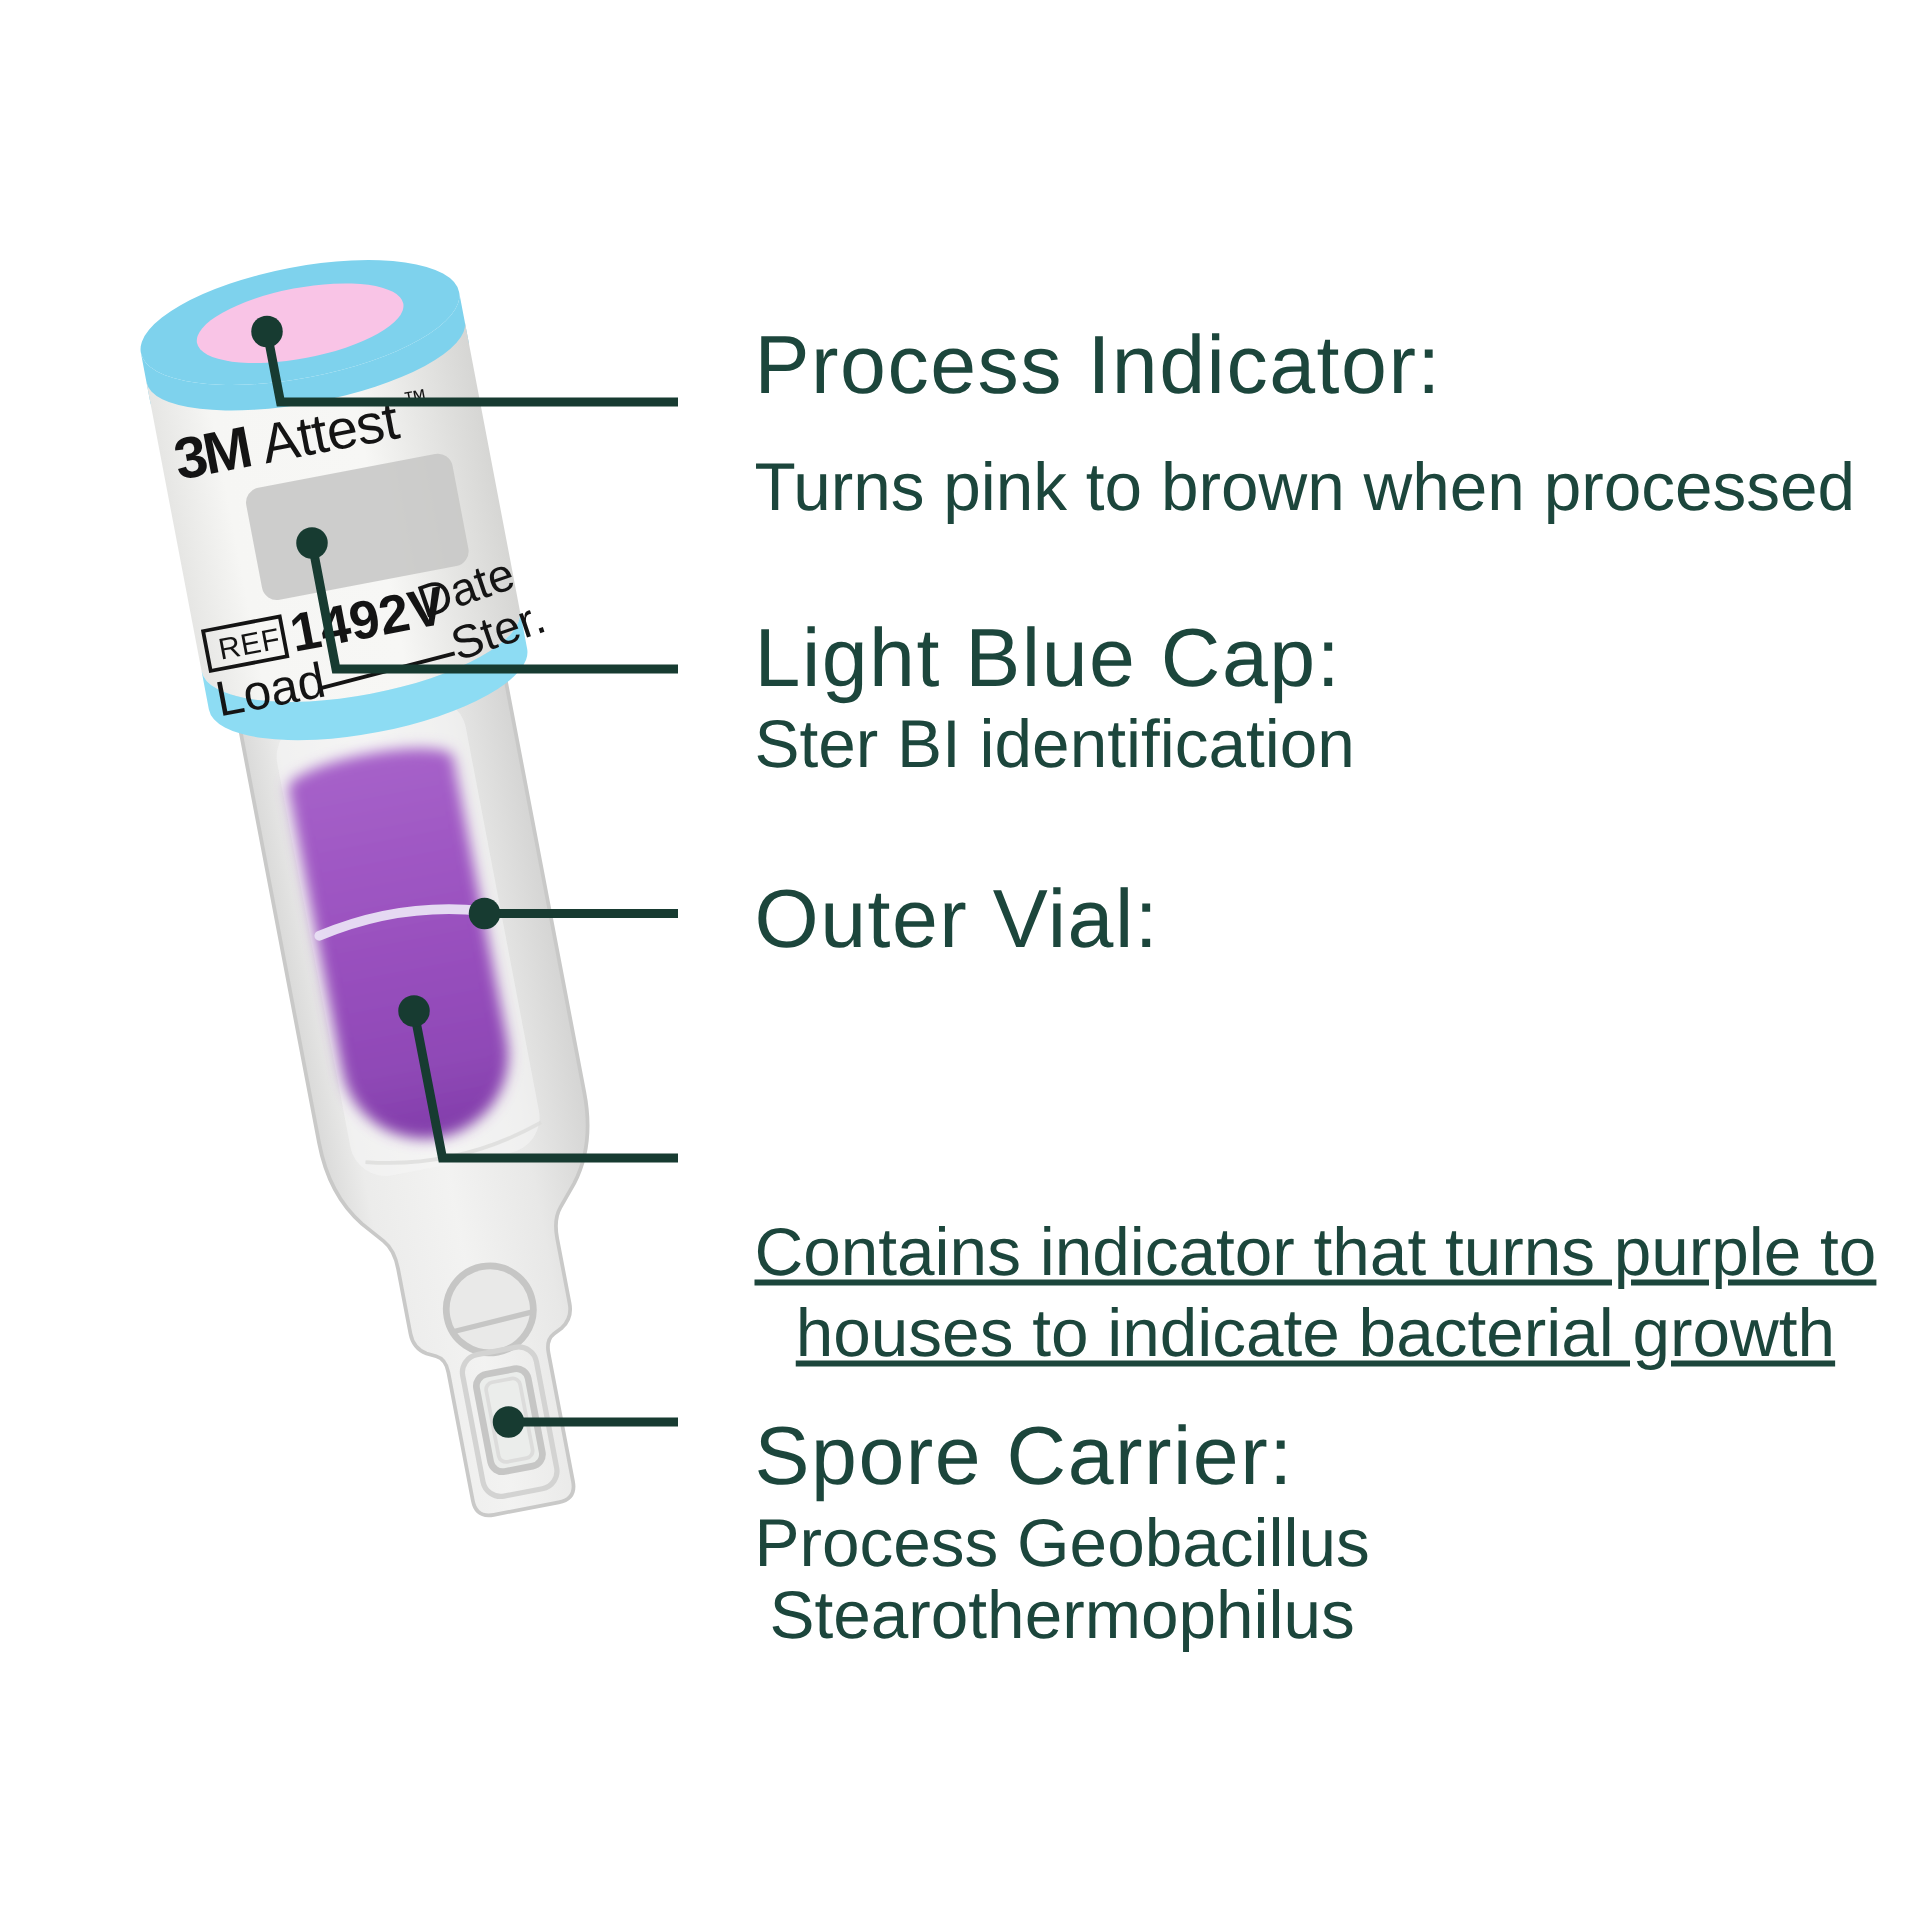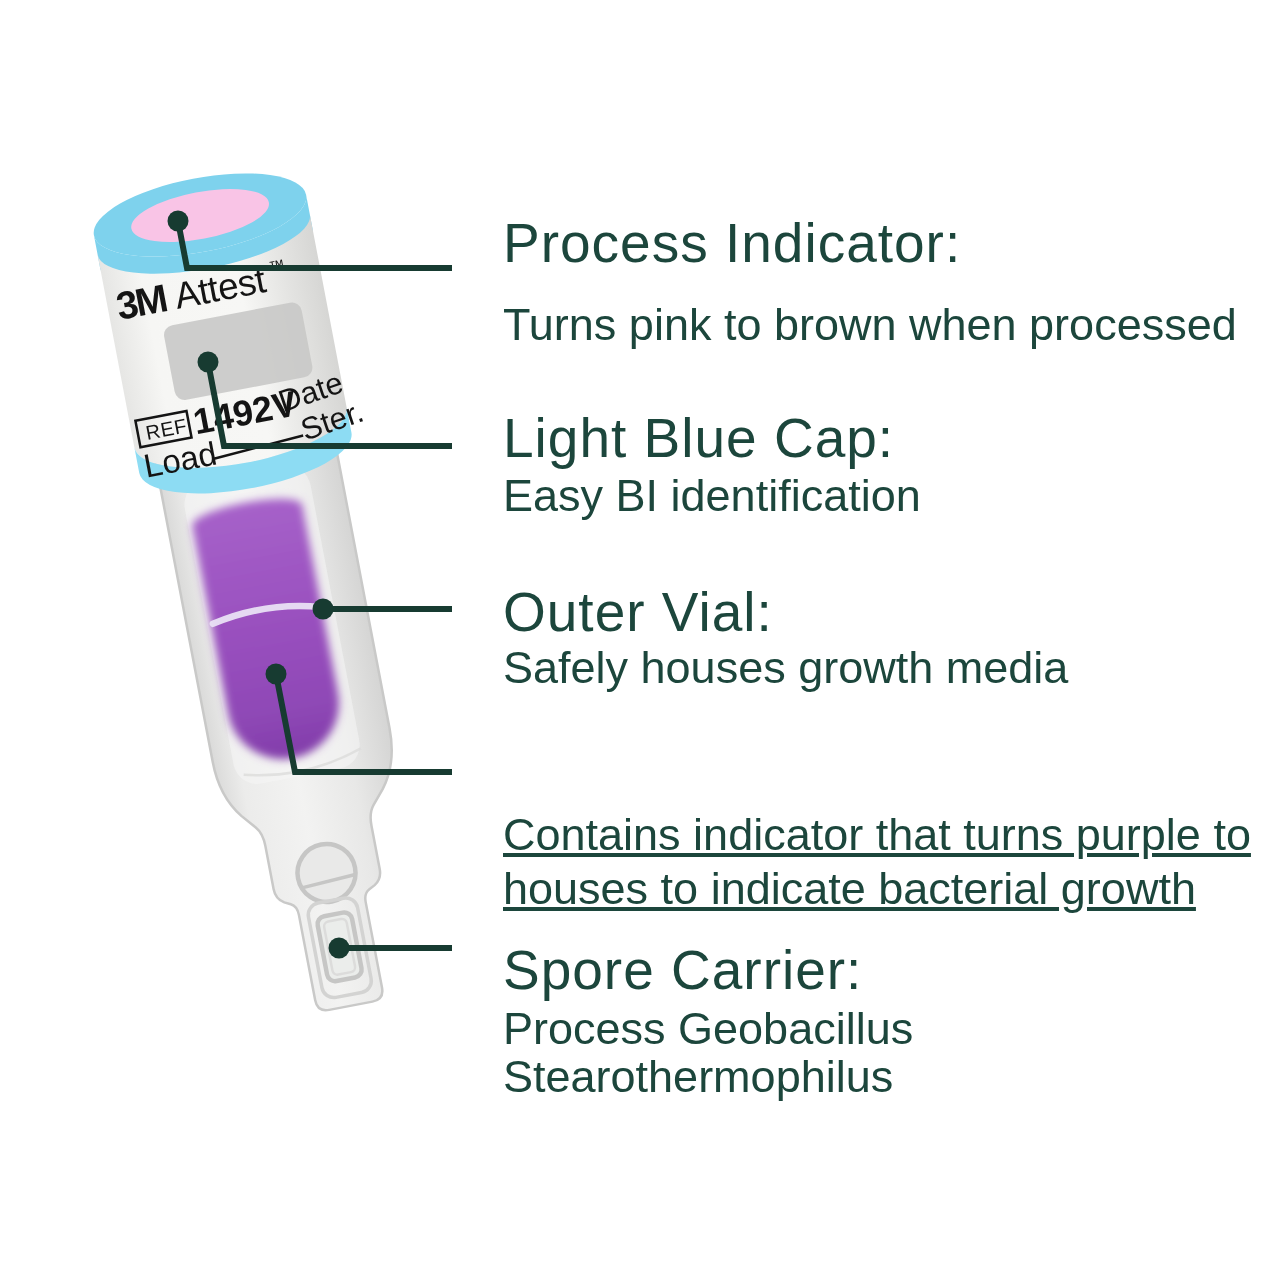--- a/index.html
+++ b/index.html
@@ -9,21 +9,21 @@
   }
   .art{position:absolute;left:0;top:0;width:1280px;height:1280px;}
   .callout{position:absolute;color:#1c463c;}
   .callout .h{
     font-size:55px;line-height:1;letter-spacing:1px;font-weight:500;white-space:nowrap;
   }
   .callout .d{margin-top:0;}
   .callout .d div{font-size:45px;line-height:1;white-space:nowrap;}
   .d.lh54 div{line-height:54px;text-decoration:underline;}
   .d.lh48 div{line-height:48px;}
-  .abs{position:absolute;left:503px;}
+  .abs{position:absolute;left:503px;text-align:center;}
 </style>
 </head>
 <body>
 
 <div class="stage">
 
   <svg class="art" viewBox="0 0 1280 1280">
     <defs>
       <linearGradient id="gBody" gradientUnits="userSpaceOnUse" x1="-92" y1="0" x2="92" y2="0">
         <stop offset="0" stop-color="#d7d7d6"></stop>
@@ -120,31 +120,26 @@
     <div class="d">
         <div>Turns pink to brown when processed</div>
       </div>
   </div>
 
   <div class="callout abs" style="top:411px">
     <div class="h">Light Blue Cap:</div>
   </div>
   <div class="callout abs" style="top:473px">
     <div class="d">
-        <div>Easy BI identification</div>
+        <div>Ster BI identification</div>
       </div>
   </div>
 
   <div class="callout abs" style="top:585px">
     <div class="h">Outer Vial:</div>
-  </div>
-  <div class="callout abs" style="top:645px">
-    <div class="d">
-        <div>Safely houses growth media</div>
-      </div>
   </div>
 
   <div class="callout abs" style="top:808px">
     <div class="d lh54">
       <div>Contains indicator that turns purple to</div>
       <div>houses to indicate bacterial growth</div>
     </div>
   </div>
 
   <div class="callout abs" style="top:943px">

